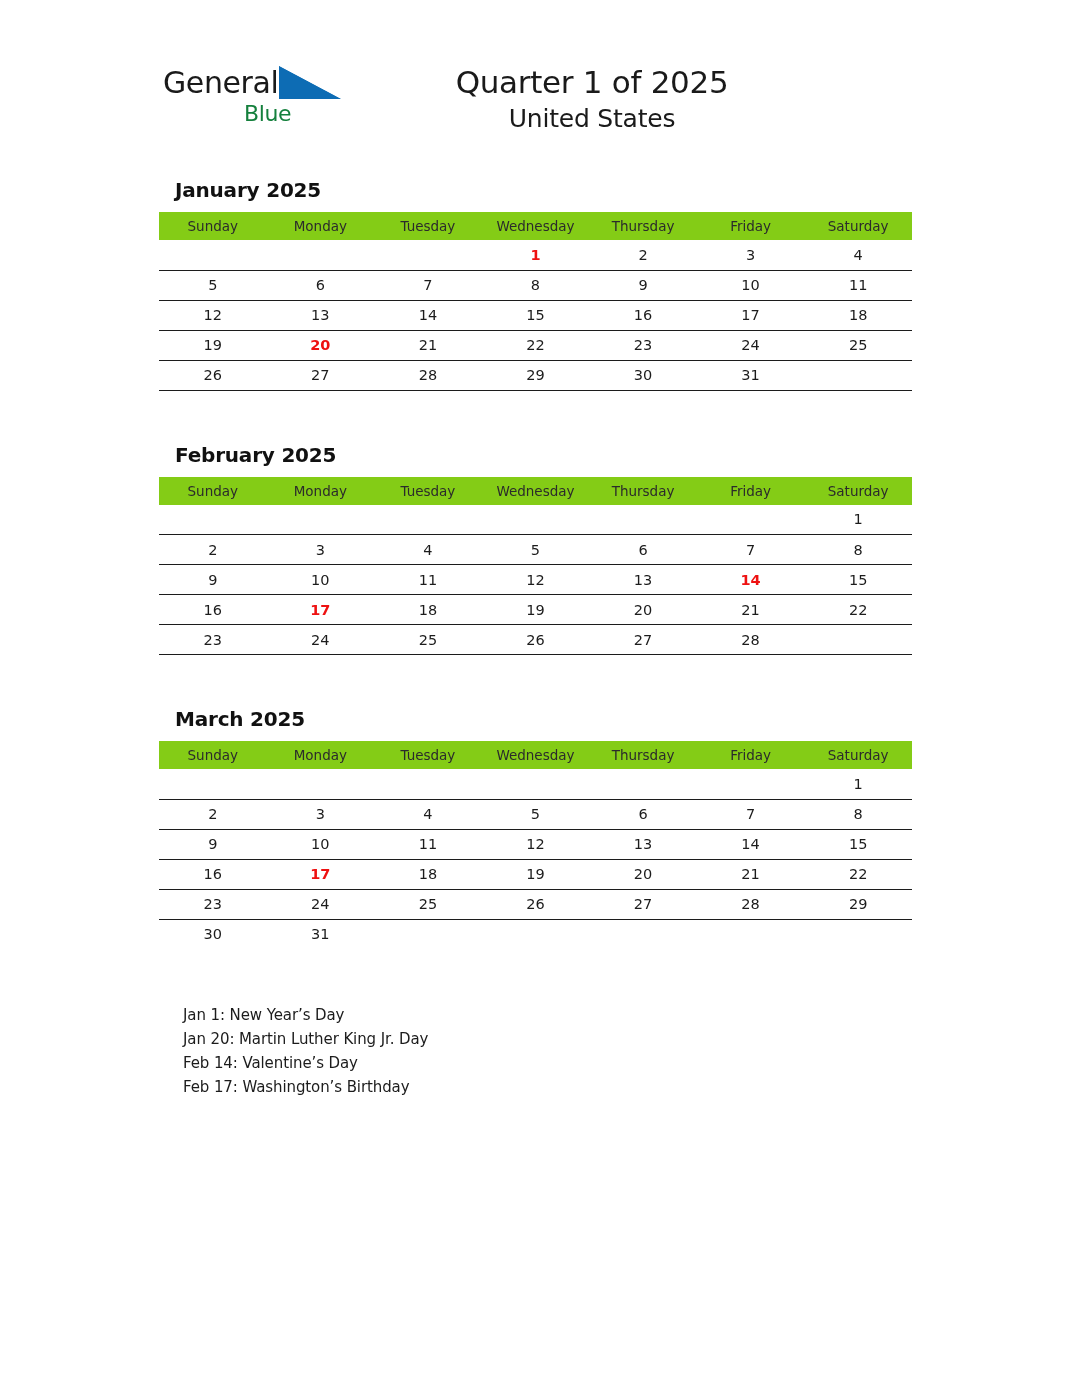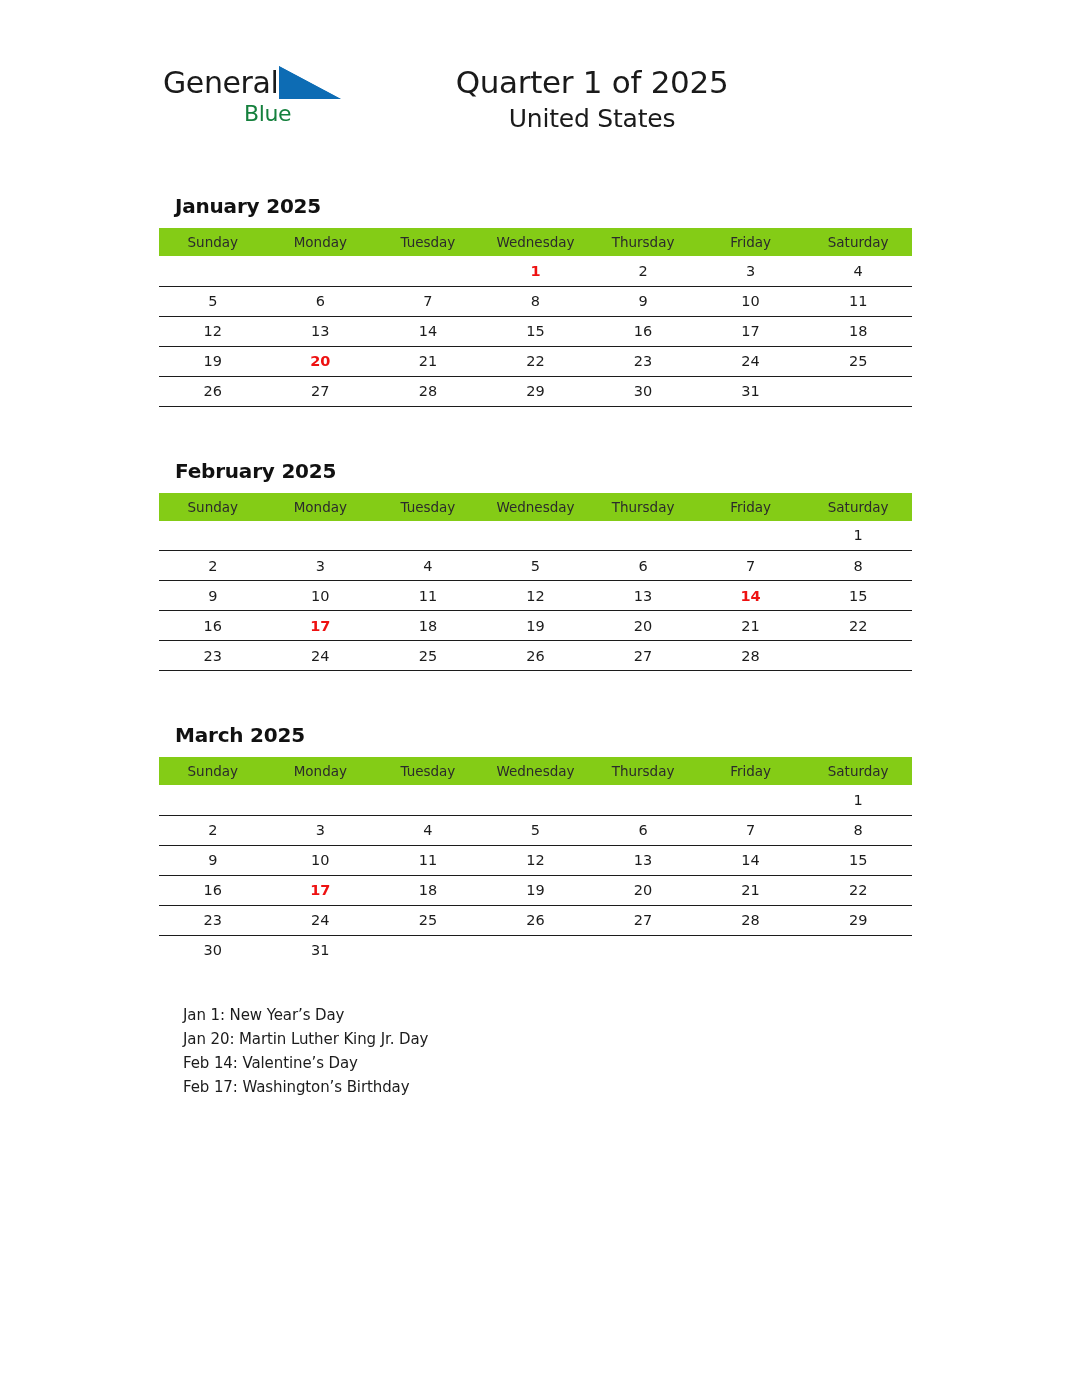--- a/index.html
+++ b/index.html
@@ -88,21 +88,21 @@
     color: #1a1a1a;
     line-height: 34px;
     letter-spacing: -0.2px;
     margin-top: 0;
   }
 
   
   .months {
     position: absolute;
     left: 159px;
-    top: 194px;
+    top: 178px;
     width: 753px;
   }
 
   .month-block { width: 753px; margin-bottom: 52px; }
   .month-block:last-child { margin-bottom: 0; }
 
   .month-title {
     font-family: "DejaVu Sans", sans-serif;
     font-size: 20px;
     font-weight: bold;

